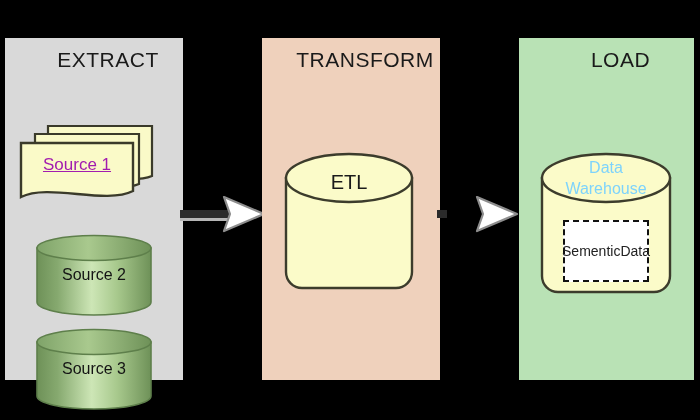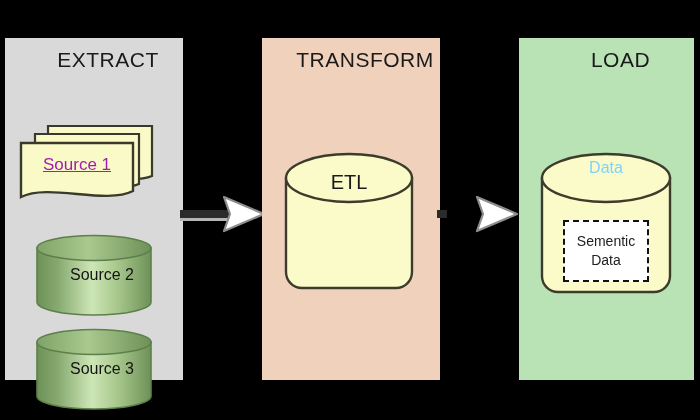--- a/index.html
+++ b/index.html
@@ -25,38 +25,38 @@
   #doc-front svg{width:116px;height:64px;}
   #source1-label{position:absolute;left:0px;top:17px;width:116px;height:48px;
       display:flex;align-items:center;justify-content:center;
       font-size:17px;color:#a21caf;text-decoration:underline;}
 
   
   .cyl-green{position:absolute;width:118px;height:82px;}
   #source2-cyl{left:30px;top:196px;}
   #source3-cyl{left:30px;top:290px;text-align:right;}
   .cyl-green svg{display:block;width:118px;height:82px;overflow:visible;}
-  .cyl-green .cyl-label{position:absolute;left:8px;top:0;width:118px;height:82px;
+  .cyl-green .cyl-label{position:absolute;left:0;top:0;width:118px;height:82px;
       display:flex;align-items:center;justify-content:center;
       font-size:16px;color:#141414;}
 
   
   #etl-cyl{position:absolute;left:283px;top:152px;width:132px;height:141px;}
   #etl-cyl svg{display:block;width:132px;height:141px;overflow:visible;}
   #etl-label{position:absolute;left:283px;top:172px;width:132px;
       text-align:center;font-size:20px;color:#1a1a1a;line-height:21px;}
 
   #dw-cyl{position:absolute;left:539px;top:152px;width:134px;height:145px;}
   #dw-cyl svg{display:block;width:134px;height:145px;overflow:visible;}
   #dw-label{position:absolute;left:539px;top:157px;width:134px;
       text-align:center;font-size:16px;color:#7dd3fc;line-height:21px;}
 
   #semantic-box{position:absolute;left:563px;top:220px;width:86px;height:62px;
       background:#FFFFFF;border:2px dashed #111;box-sizing:border-box;
-      display:flex;flex-direction:column;align-items:center;justify-content:center;
+      display:flex;flex-direction:row;align-items:center;justify-content:center;
       font-size:14px;color:#222;line-height:19px;}
 
   
   .arrow{position:absolute;}
   #arrow-1{left:180px;top:194px;width:86px;height:40px;}
   #arrow-2{left:437px;top:194px;width:84px;height:40px;}
   .arrow svg{display:block;overflow:visible;}
 </style>
 </head>
 <body>
@@ -164,20 +164,21 @@
   </div>
 
   <div id="dw-cyl">
     <svg viewBox="0 0 134 145" xmlns="http://www.w3.org/2000/svg">
       <path d="M3,26 L3,124 A16,16 0 0 0 19,140 L115,140 A16,16 0 0 0 131,124 L131,26 Z" fill="#FBFBC9" stroke="#3c3c2c" stroke-width="2.4"></path>
       <ellipse cx="67" cy="26" rx="64" ry="24" fill="#FBFBC9" stroke="#3c3c2c" stroke-width="2.4"></ellipse>
     </svg>
   </div>
   <div id="dw-label">
     <div>Data</div>
+    <div>Warehouse</div>
   </div>
 
   <div id="semantic-box">
     <div>Sementic</div>
     <div>Data</div>
   </div>
 
 </div>
 
 </body></html>

